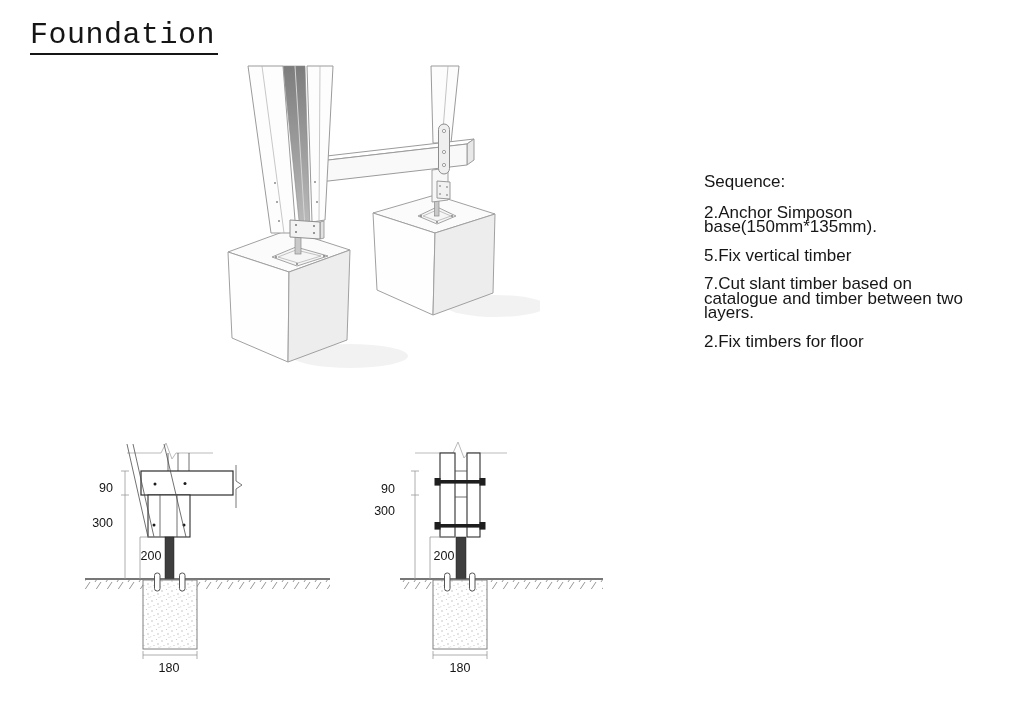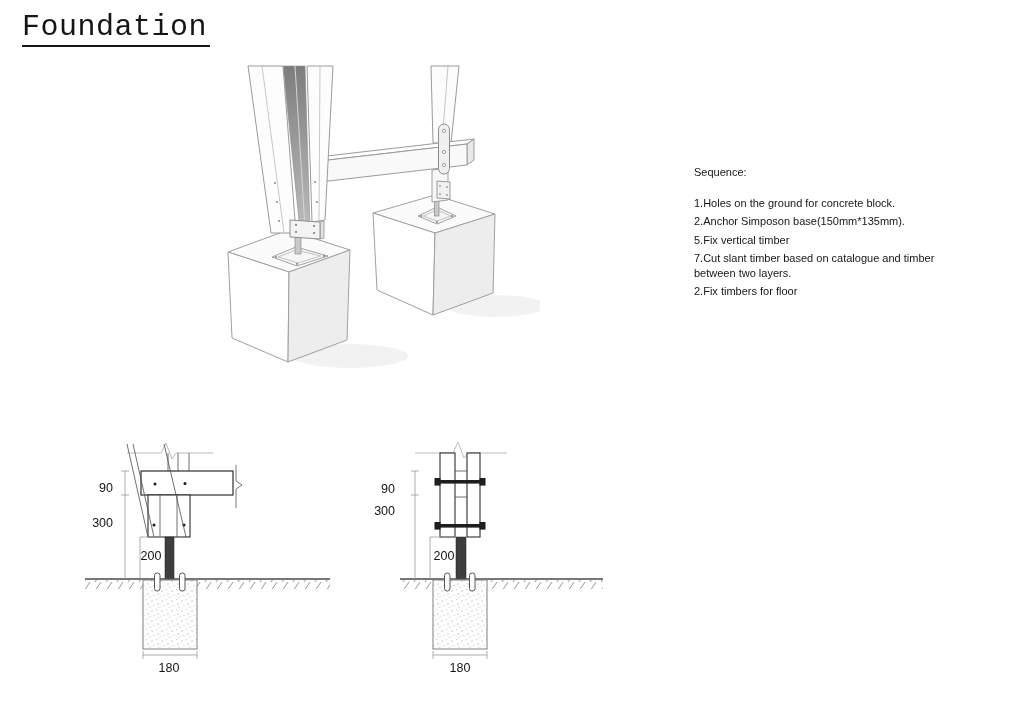--- a/index.html
+++ b/index.html
@@ -1,23 +1,23 @@
 <!DOCTYPE html>
 <html><head>
 <meta charset="utf-8">
 <style>
   html,body{margin:0;padding:0;background:#fff;}
   .page{position:relative;width:1024px;height:725px;background:#ffffff;overflow:hidden;
         font-family:"Liberation Sans","DejaVu Sans",sans-serif;color:#161616;}
-  .title{position:absolute;left:18px;top:6px;margin:4px;
+  .title{position:absolute;left:18px;top:6px;margin:12px;
          font-family:"Liberation Mono","DejaVu Sans Mono",monospace;
          font-size:30px;font-weight:400;letter-spacing:.5px;color:#151515;
          border-bottom:2px solid #151515;padding:0 3px 1px 0;}
   .seq{position:absolute;left:690px;top:161px;width:292px;}
-  .seq p{margin:4px;font-size:11px;line-height:14.5px;}
+  .seq p{margin:14px;font-size:17px;line-height:14.5px;}
   .seq .heading{margin-bottom:16px;}
   svg{position:absolute;}
   .iso{left:200px;top:60px;}
   .det{left:60px;top:438px;}
   .dimtxt{font-family:"Liberation Sans","DejaVu Sans",sans-serif;font-size:12.5px;fill:#141414;}
 </style>
 </head>
 <body>
 
 <div class="page">
@@ -113,21 +113,20 @@
       <path d="M90 160 L120 162 L120 179 L90 177 Z" fill="#f3f3f3" stroke="#8f8f8f" stroke-width="1"></path>
       <circle cx="96" cy="165" r="1" fill="#777"></circle>
         <circle cx="114" cy="166" r="1" fill="#777"></circle>
       <circle cx="96" cy="172" r="1" fill="#777"></circle>
         <circle cx="114" cy="173" r="1" fill="#777"></circle>
     </g>
   </svg>
 
   <div class="seq">
     <p class="heading">Sequence:</p>
-    <p>1.Holes on the ground for concrete block.</p>
     <p>2.Anchor Simposon base(150mm*135mm).</p>
     <p>5.Fix vertical timber</p>
     <p>7.Cut slant timber based on catalogue and timber between two layers.</p>
     <p>2.Fix timbers for floor</p>
   </div>
 
   <svg class="det" width="570" height="260" viewBox="0 0 570 260">
     <defs>
       <pattern id="stip" width="10" height="10" patternUnits="userSpaceOnUse">
         <rect width="10" height="10" fill="#ffffff"></rect>

